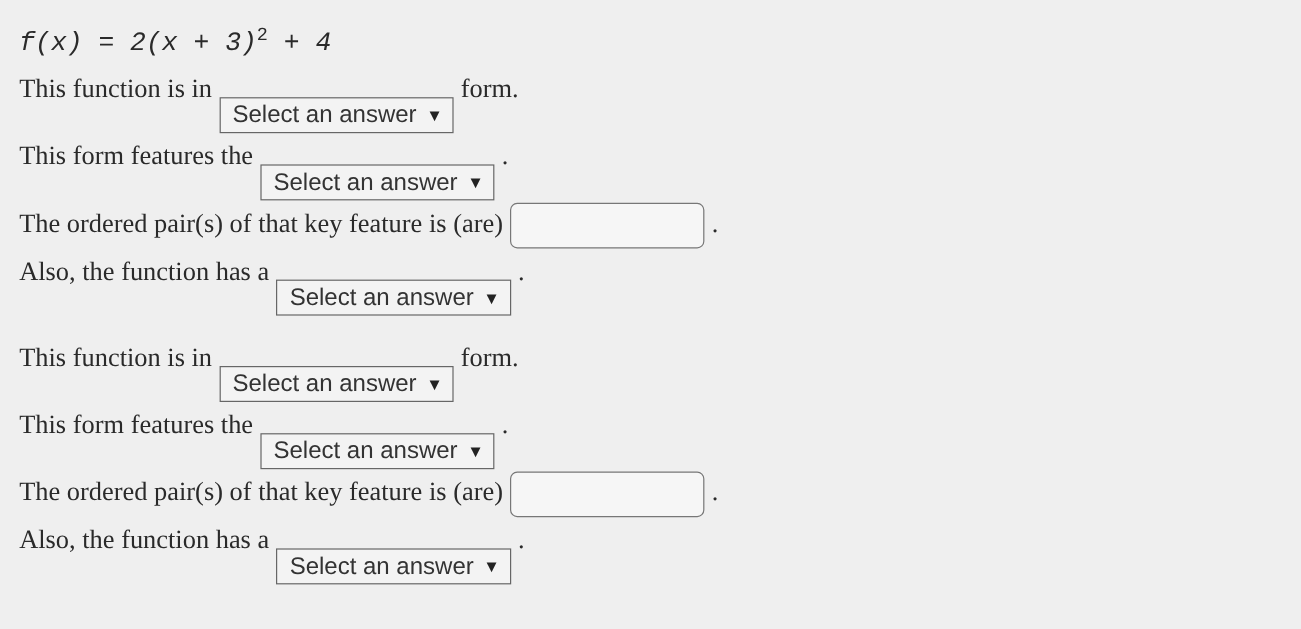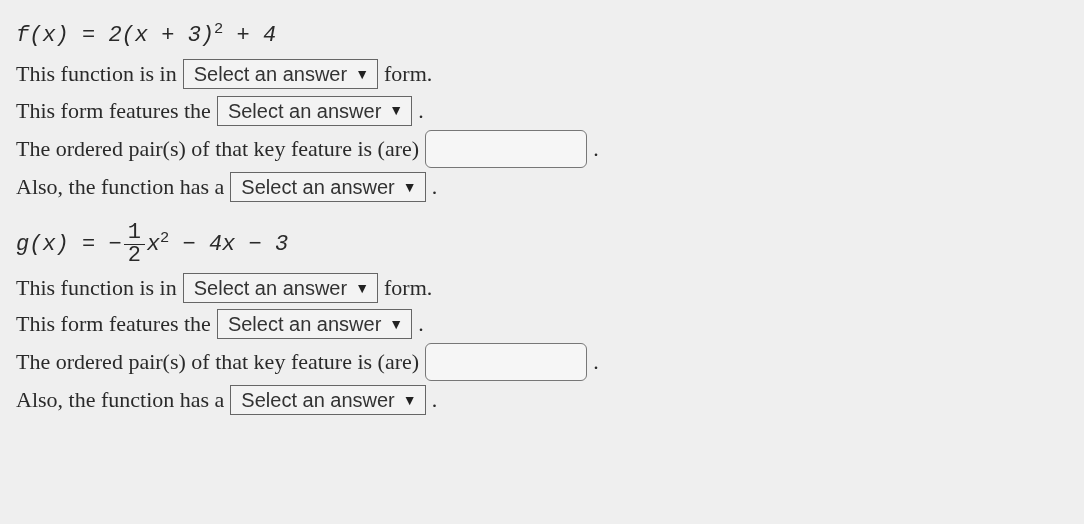--- a/index.html
+++ b/index.html
@@ -10,40 +10,41 @@
       color: #2a2a2a;
       background: #efefef;
       width: 1084px;
       height: 524px;
       box-sizing: border-box;
       line-height: 1.55;
     }
     .line {
       margin: 2px 0;
       display: flex;
-      align-items: center;
+      align-items: flex-start;
       flex-wrap: wrap;
       gap: 6px;
     }
     .equation {
       font-style: italic;
       font-family: Liberation Mono, monospace;
       margin: 6px 0 4px 0;
     }
     .select-box {
       display: inline-flex;
       align-items: center;
       border: 1.5px solid #666;
       padding: 1px 8px 1px 10px;
       background: #f3f3f3;
       font-family: Arial, Helvetica, sans-serif;
       font-size: 20px;
       color: #333;
       gap: 8px;
       line-height: 1.3;
+      margin-top: 24px;
     }
     .chevron {
       font-size: 14px;
       color: #222;
       font-weight: bold;
     }
     .input-box {
       display: inline-block;
       border: 1.5px solid #777;
       border-radius: 6px;
@@ -100,26 +101,20 @@
     <span>Also, the function has a</span>
     <span class="select-box">
       <span>Select an answer</span>
       <span class="chevron">▼</span>
     </span>
     <span>.</span>
   </div>
 </div>
 
 <div class="block">
-  <div class="equation">
-    <span><i>g</i>(<i>x</i>) = −</span><span class="frac">
-        <span class="num">1</span>
-        <span class="den">2</span>
-      </span><span><i>x</i><span class="sup">2</span> − 4<i>x</i> − 3</span>
-  </div>
 
   <div class="line">
     <span>This function is in</span>
     <span class="select-box">
       <span>Select an answer</span>
       <span class="chevron">▼</span>
     </span>
     <span>form.</span>
   </div>
 

